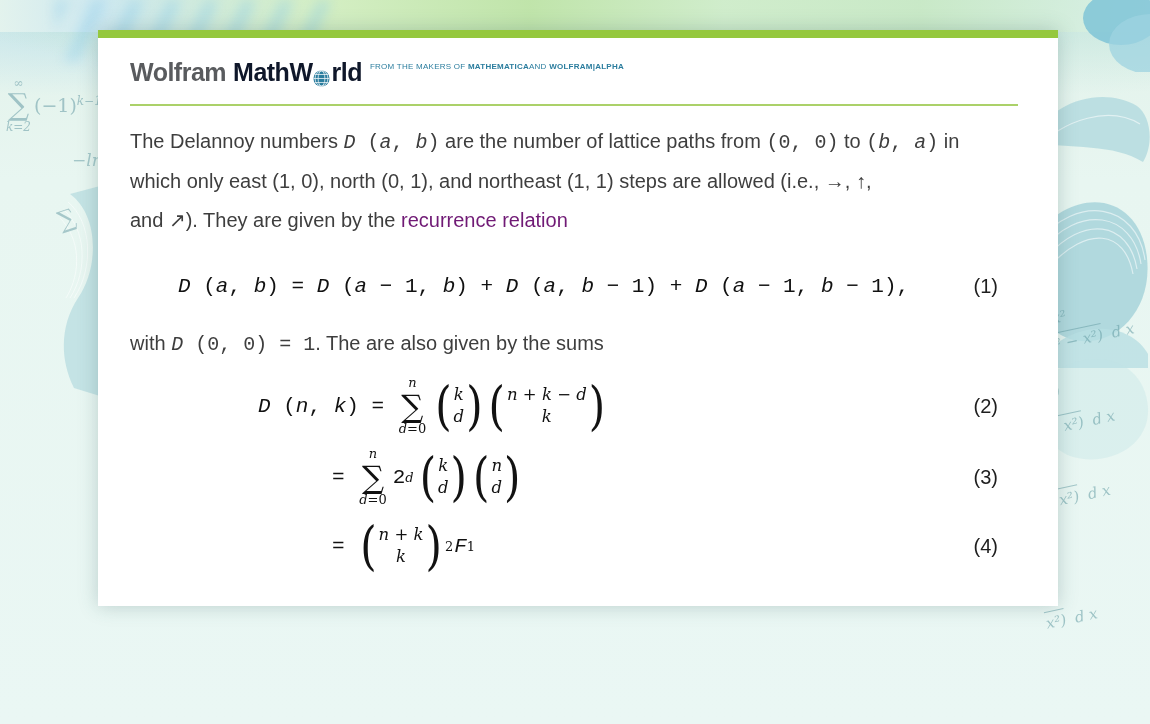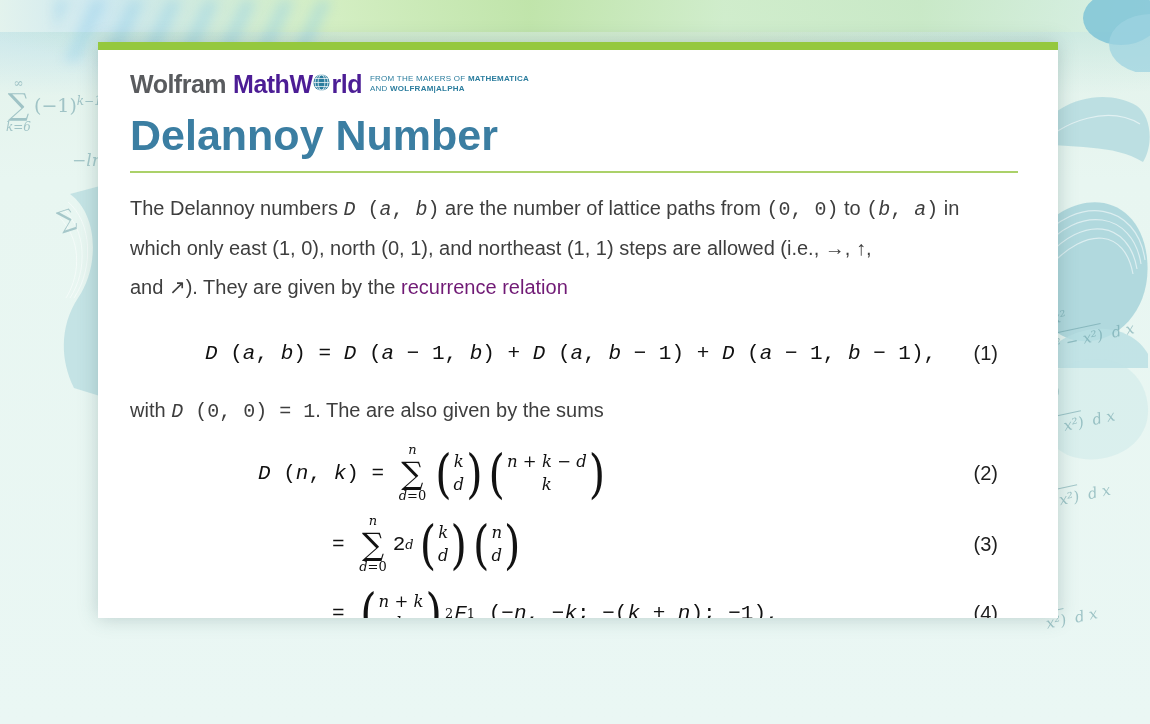--- a/index.html
+++ b/index.html
@@ -28,30 +28,30 @@
   .bgf-sigma{font-size:30px;line-height:1;}
   .bgf-body{font-size:19px;margin-left:3px;}
   .bgf-body sup{font-size:12px;font-style:italic;}
   .bg-ln{position:absolute;left:72px;top:150px;font-family:"DejaVu Serif",serif;font-style:italic;
     font-size:17px;color:rgba(116,165,173,0.58);z-index:1;}
   .bg-frag{position:absolute;font-family:"DejaVu Serif",serif;font-style:italic;font-size:15px;
     color:rgba(103,158,166,0.58);z-index:1;white-space:nowrap;transform-origin:left center;}
   .bg-frag .ol{border-top:1.2px solid rgba(103,158,166,0.55);padding-top:2px;display:inline-block;}
   .bg-frag .dx{margin-left:9px;}
   
-  .card{position:absolute;left:98px;top:42px;width:960px;height:576px;background:#ffffff;
+  .card{position:absolute;left:98px;top:30px;width:960px;height:576px;background:#ffffff;
     border-top:8px solid #95c83e;box-sizing:border-box;padding:0 40px 0 32px;z-index:2;
     box-shadow:0 0 18px rgba(60,100,100,0.28);overflow:hidden;}
   
   .logo-row{margin-top:20px;display:flex;align-items:flex-start;height:34px;cursor:pointer;}
   .logo-wolfram{font-size:25px;color:#595b5e;font-weight:bold;letter-spacing:-0.5px;}
-  .logo-mw{font-size:25px;color:#4c1d95;font-weight:bold;margin-left:7px;display:inline-flex;
-    align-items:flex-start;letter-spacing:-0.5px;}
+  .logo-mw{font-size:25px;color:#0f172a;font-weight:bold;margin-left:7px;display:inline-flex;
+    align-items:flex-end;letter-spacing:-0.5px;}
   .globe{margin:4px 1px 0 1px;}
-  .tagline{display:inline-flex;flex-direction:column;margin-left:8px;font-size:8px;color:#2b7d9e;
+  .tagline{display:inline-flex;margin-left:8px;font-size:8px;color:#2b7d9e;
     line-height:1.3;letter-spacing:0.25px;transform:translateY(4px);text-transform:uppercase;}
   .tagline b{font-weight:bold;}
   
   .page-title{margin:8px 0 0 0;font-size:43px;line-height:1.1;color:#3b7ea2;font-weight:bold;}
   .rule{margin-top:12px;height:2px;background:#abd169;}
   
   .para{margin:16px 0 0 0;font-size:20px;line-height:39px;color:#3e3e3e;}
   .para .math{font-size:20px;}
   .link{color:#701a75;text-decoration:none;cursor:pointer;}
   
@@ -118,21 +118,21 @@
   </g>
   <g transform="rotate(-18 42 32)" fill="rgba(84,142,152,0.45)" font-family="DejaVu Serif, serif" font-size="24">
     <text x="30" y="40">∑</text>
   </g>
 </svg>
 
 <div class="bg-formula-left">
   <span class="bgf-sum">
     <span class="bgf-lim">∞</span>
     <span class="bgf-sigma">∑</span>
-    <span class="bgf-lim">k=6</span>
+    <span class="bgf-lim">k=2</span>
   </span>
   <span class="bgf-body"><span>(−1)</span><sup>k−1</sup></span>
 </div>
 <div class="bg-ln">−ln</div>
 <div id="bg-frags">
     <div class="bg-frag" style="left: 1052px; top: 310px; transform: rotate(-14deg);"><span>x²</span></div>
     <div class="bg-frag" style="left: 1040px; top: 336px; transform: rotate(-12deg);"><span class="ol">(b² − x²)</span><span class="dx"><i>d x</i></span></div>
     <div class="bg-frag" style="left: 1048px; top: 384px; transform: rotate(-12deg);"><span>²)</span></div>
     <div class="bg-frag" style="left: 1036px; top: 420px; transform: rotate(-12deg);"><span class="ol">² − x²)</span><span class="dx"><i>d x</i></span></div>
     <div class="bg-frag" style="left: 1042px; top: 492px; transform: rotate(-12deg);"><span class="ol">− x²)</span><span class="dx"><i>d x</i></span></div>
@@ -156,28 +156,27 @@
         </g>
       </svg>
         <span>rld</span>
     </span>
     <span class="tagline">
       <span class="tl"><span>From the makers of</span> <b>Mathematica</b></span>
       <span class="tl"><span>and</span> <b>Wolfram|Alpha</b></span>
     </span>
   </div>
 
-  <h1 class="page-title">Delannoy Number</h1>
   <div class="rule"></div>
 
   <p class="para"><span class="tx">The Delannoy numbers </span><span class="math"><i>D</i> (<i>a</i>, <i>b</i>)</span><span class="tx"> are the number of lattice paths from </span><span class="math">(0, 0)</span><span class="tx"> to </span><span class="math">(<i>b</i>, <i>a</i>)</span><span class="tx"> in</span><br><span class="tx">which only east (1, 0), north (0, 1), and northeast (1, 1) steps are allowed (i.e., →, ↑,</span><br><span class="tx">and ↗). They are given by the </span><a class="link" href="#">recurrence relation</a></p>
 
   <div class="eq-slot" data-eq="0">
       <div class="eq-row">
-        <span class="eq-content" style="margin-left: 75px;">
+        <span class="eq-content" style="margin-left: 48px;">
           <span class="math"><i>D</i> (<i>a</i>, <i>b</i>) = <i>D</i> (<i>a</i> − 1, <i>b</i>) + <i>D</i> (<i>a</i>, <i>b</i> − 1) + <i>D</i> (<i>a</i> − 1, <i>b</i> − 1),</span>
         </span>
         <span class="eq-number">(1)</span>
       </div>
     </div>
 
   <p class="para"><span class="tx">with </span><span class="math"><i>D</i> (0, 0) = 1</span><span class="tx">. The are also given by the sums</span></p>
 
   <div class="eq-slot" data-eq="1">
       <div class="eq-row">
@@ -247,20 +246,19 @@
             <span class="paren">(</span>
             <span class="stack">
               <span><i>n</i> + <i>k</i></span>
               <span><i>k</i></span>
             </span>
             <span class="paren">)</span>
           </span>
           <sub class="msub">2</sub>
           <span class="math"><i>F</i></span>
           <sub class="msub">1</sub>
-          <span class="math"> (−<i>n</i>, −<i>k</i>; −(<i>k</i> + <i>n</i>); −1),</span>
         </span>
         <span class="eq-number">(4)</span>
       </div>
     </div>
 
 
 </div>
 
 </body></html>

